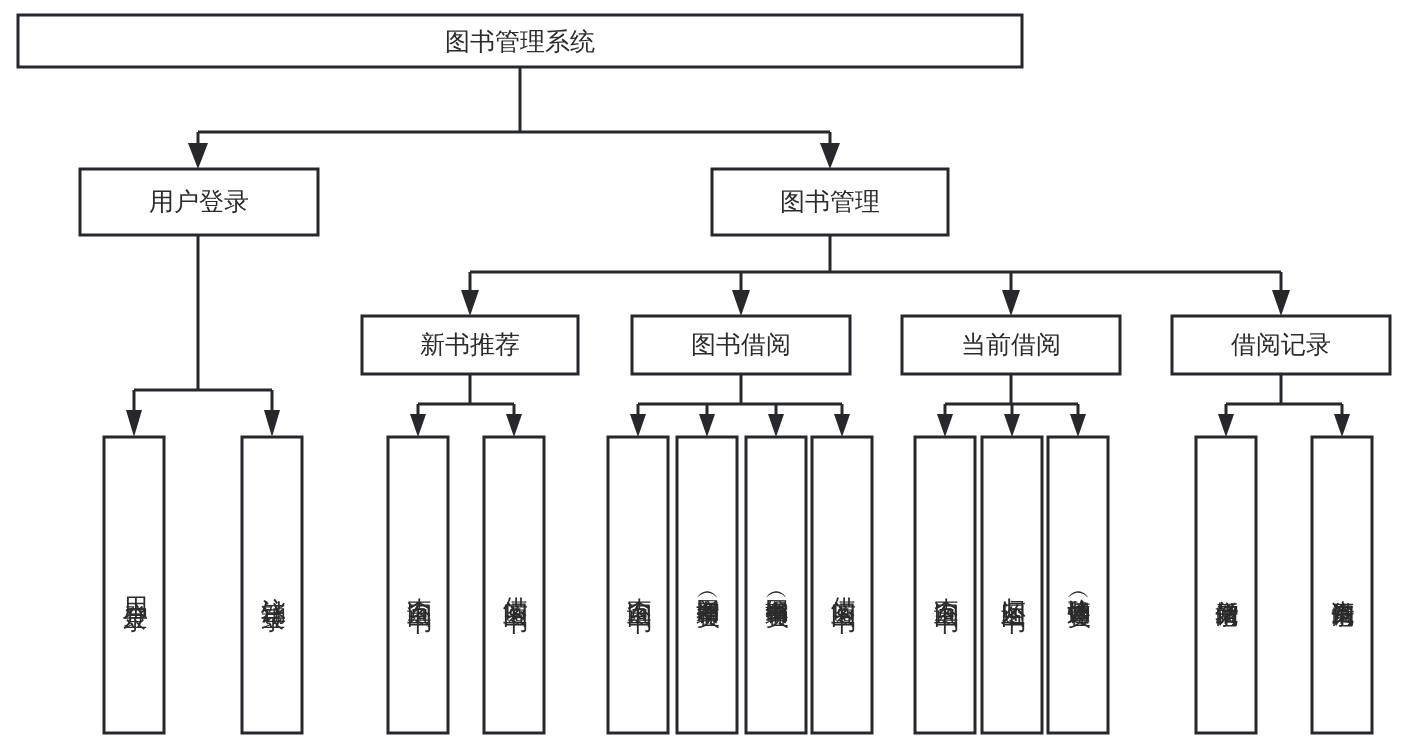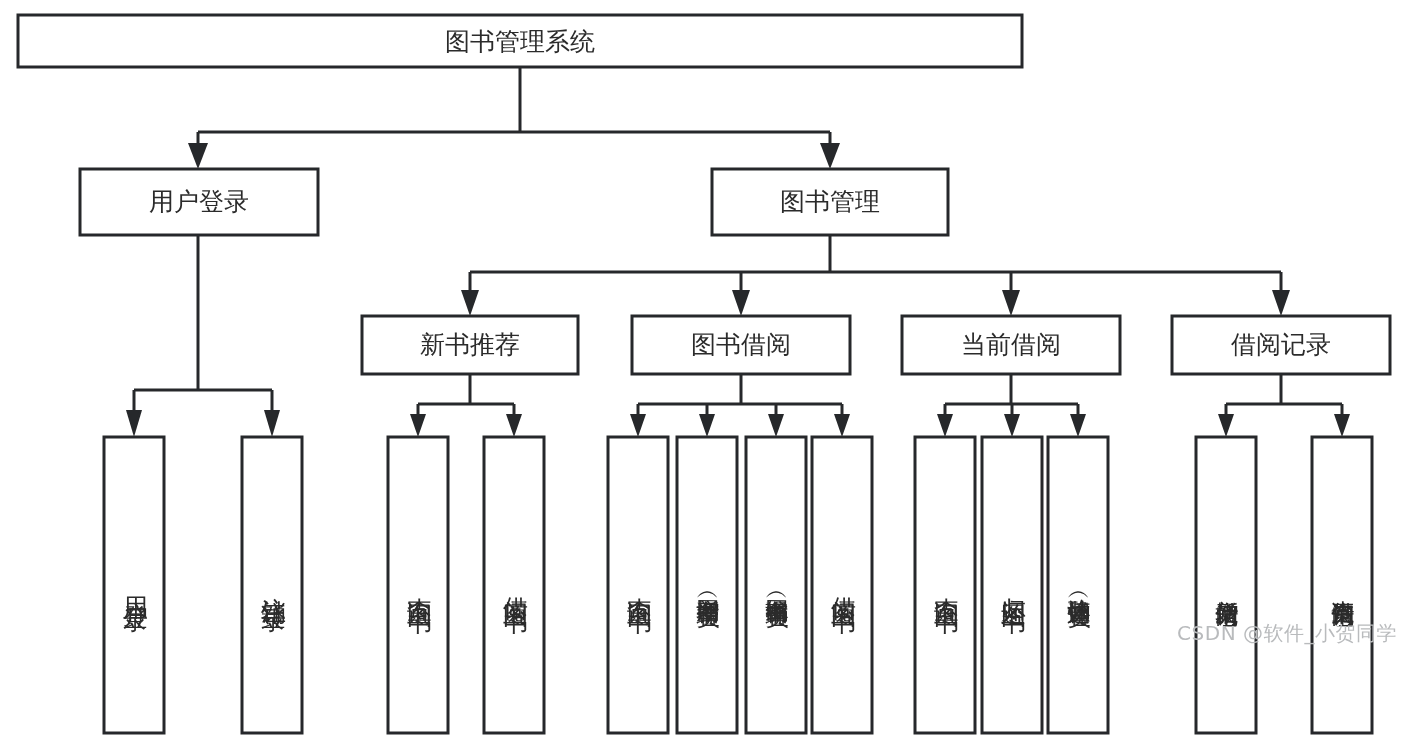--- a/index.html
+++ b/index.html
@@ -233,15 +233,14 @@
       <rect class="node-rect" x="1196" y="437" width="60" height="296"></rect>
       <text class="node-label label-v-narrow" x="1226" y="585">新增借阅记录</text>
     </g>
     <g>
       <rect class="node-rect" x="1312" y="437" width="60" height="296"></rect>
       <text class="node-label label-v-narrow" x="1342" y="585">查询借阅记录</text>
     </g>
 
   </svg>
 
-  <div class="watermark">CSDN @软件_小贺同学</div>
 
 </div>
 
 </body></html>

